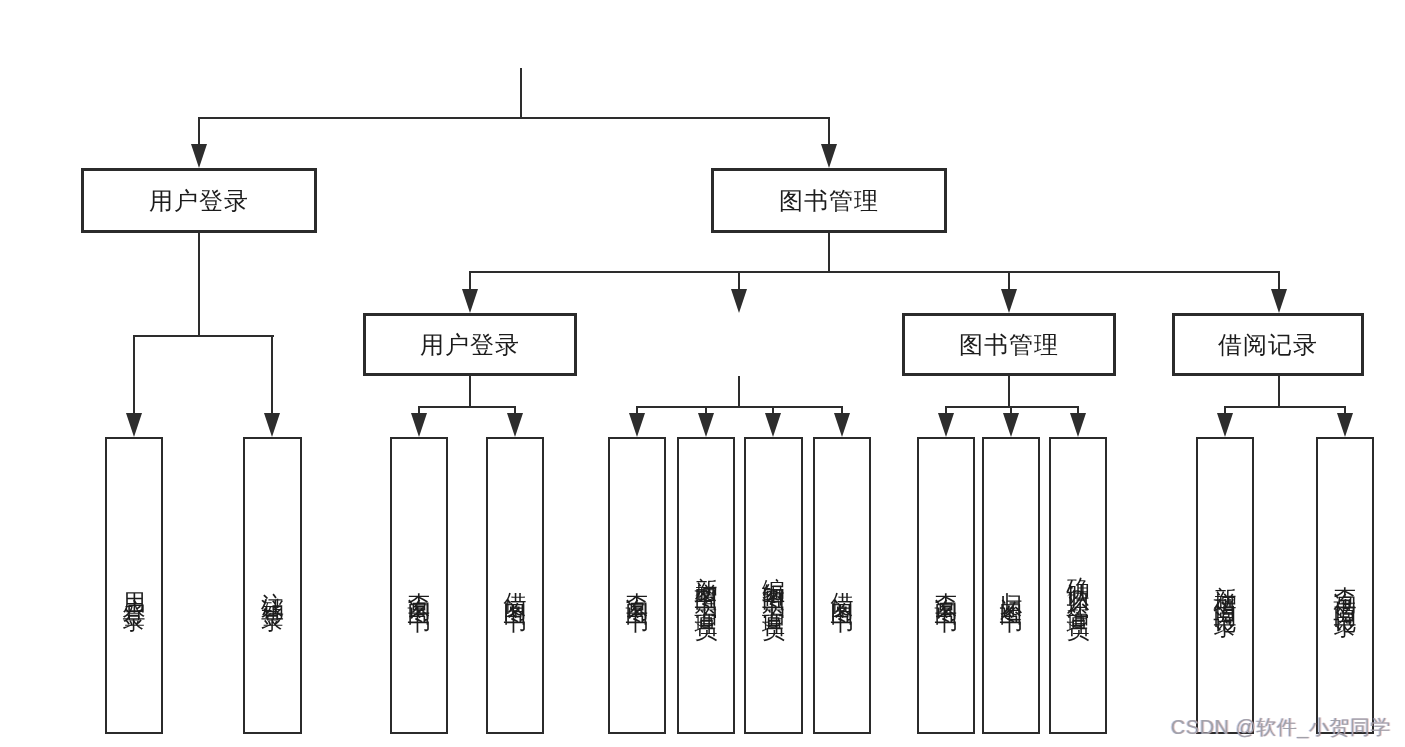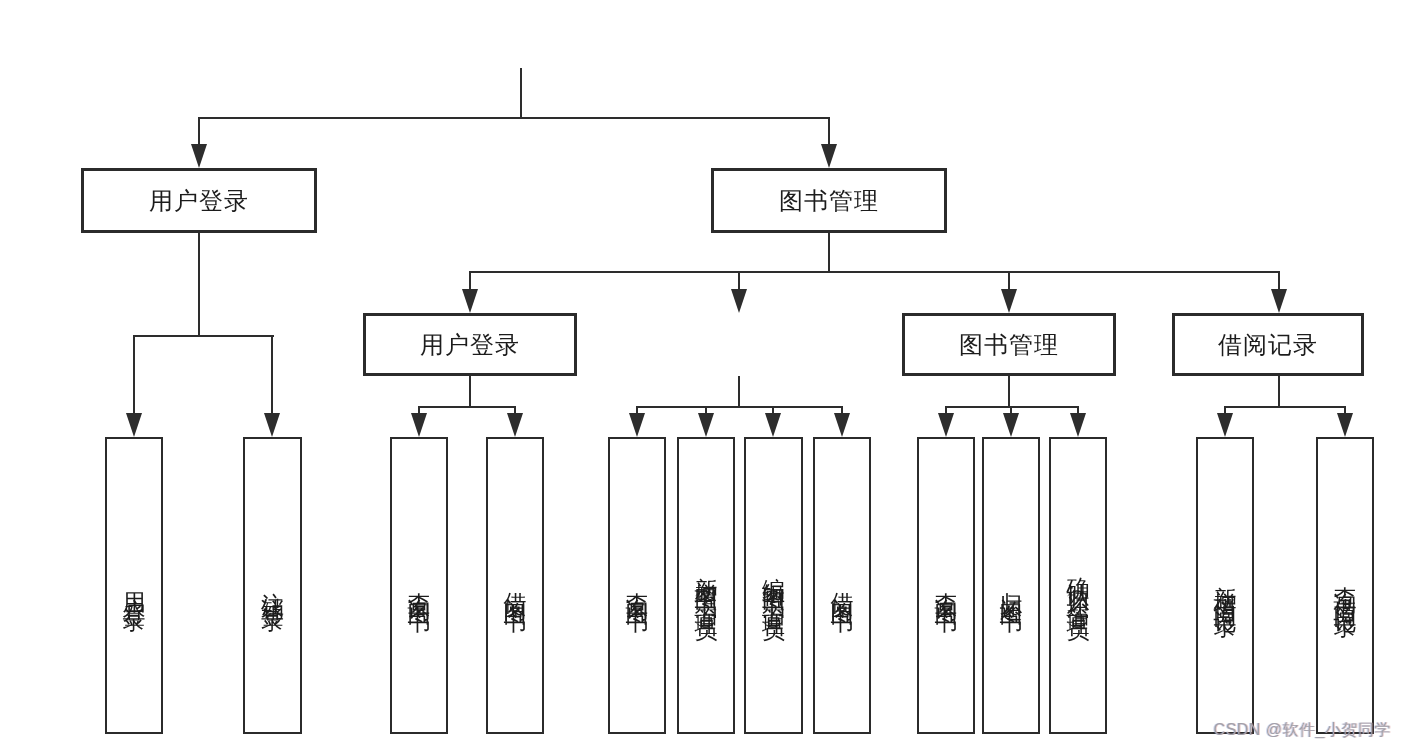--- a/index.html
+++ b/index.html
@@ -61,21 +61,21 @@
     height: 0;
     border-left: 8px solid transparent;
     border-right: 8px solid transparent;
     border-top: 24px solid #2d2d2d;
   }
 
   .watermark {
     position: absolute;
     right: 14px;
     bottom: 6px;
-    font-size: 16px;
+    font-size: 20px;
     letter-spacing: 0.5px;
     color: #a1a1a9;
     text-shadow: 1px 0 0 rgba(200,120,120,0.35), -1px 0 0 rgba(120,140,210,0.35);
     white-space: nowrap;
   }
 </style>
 </head>
 <body>
 
 <div class="canvas">

